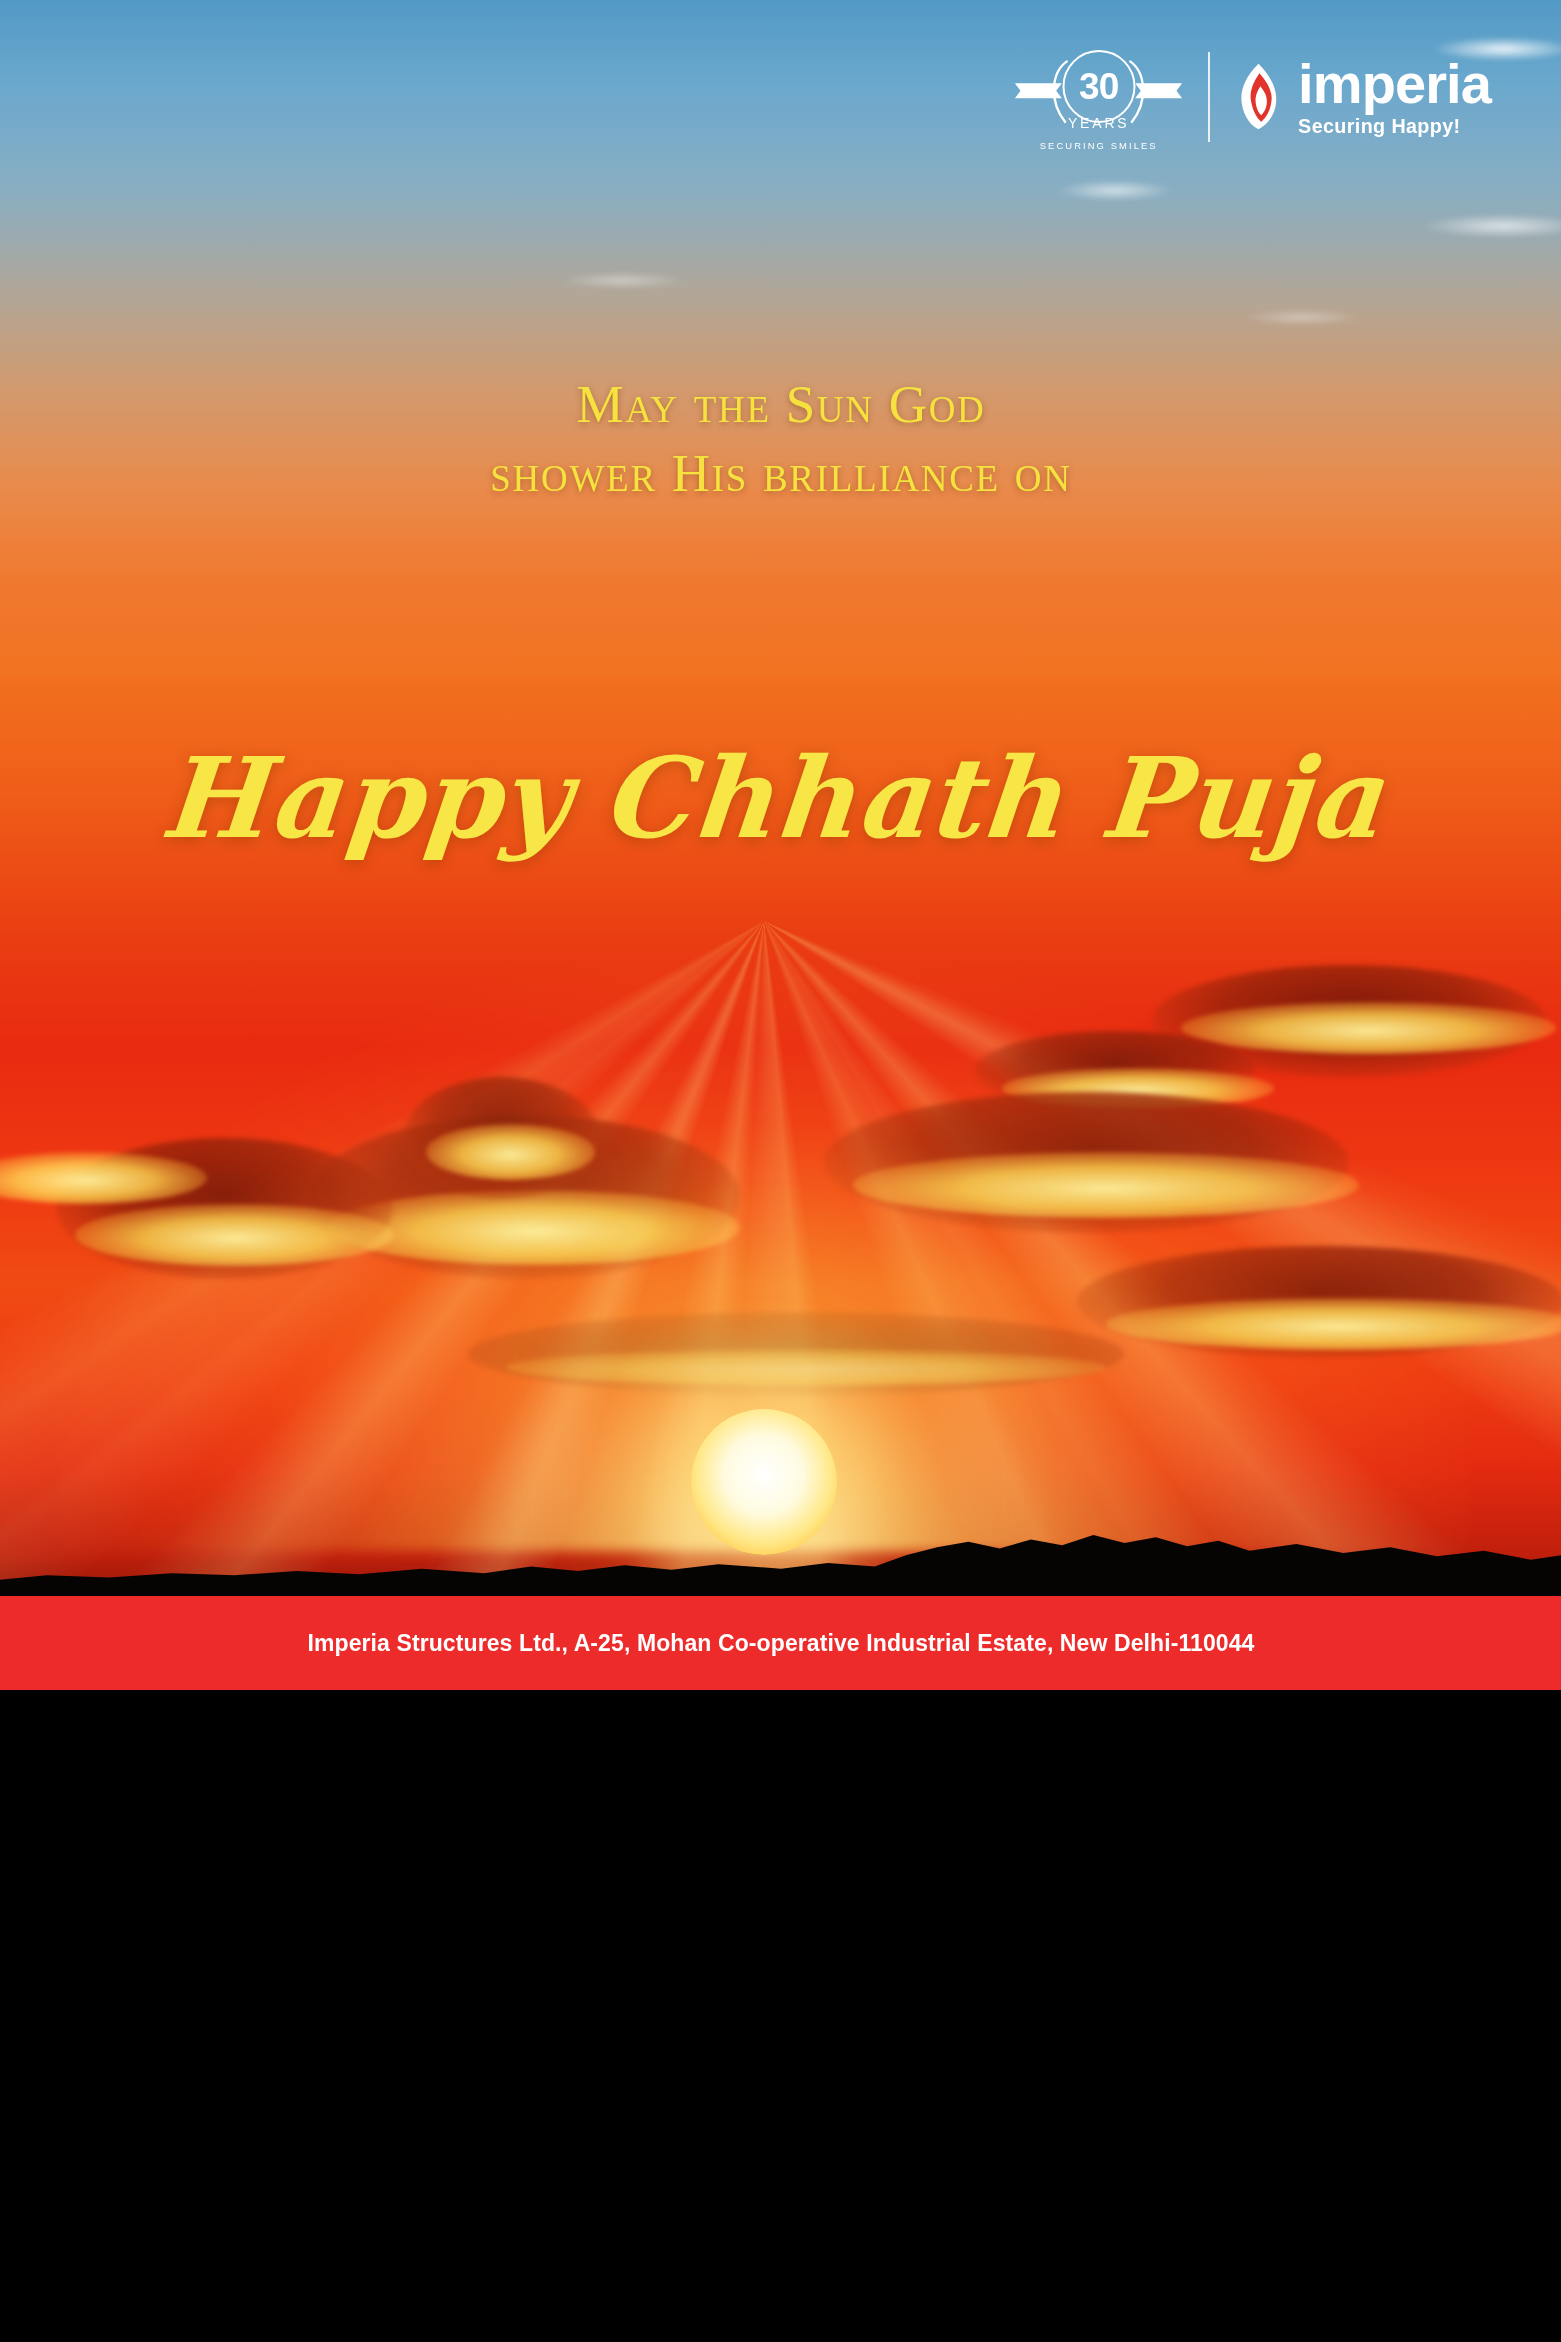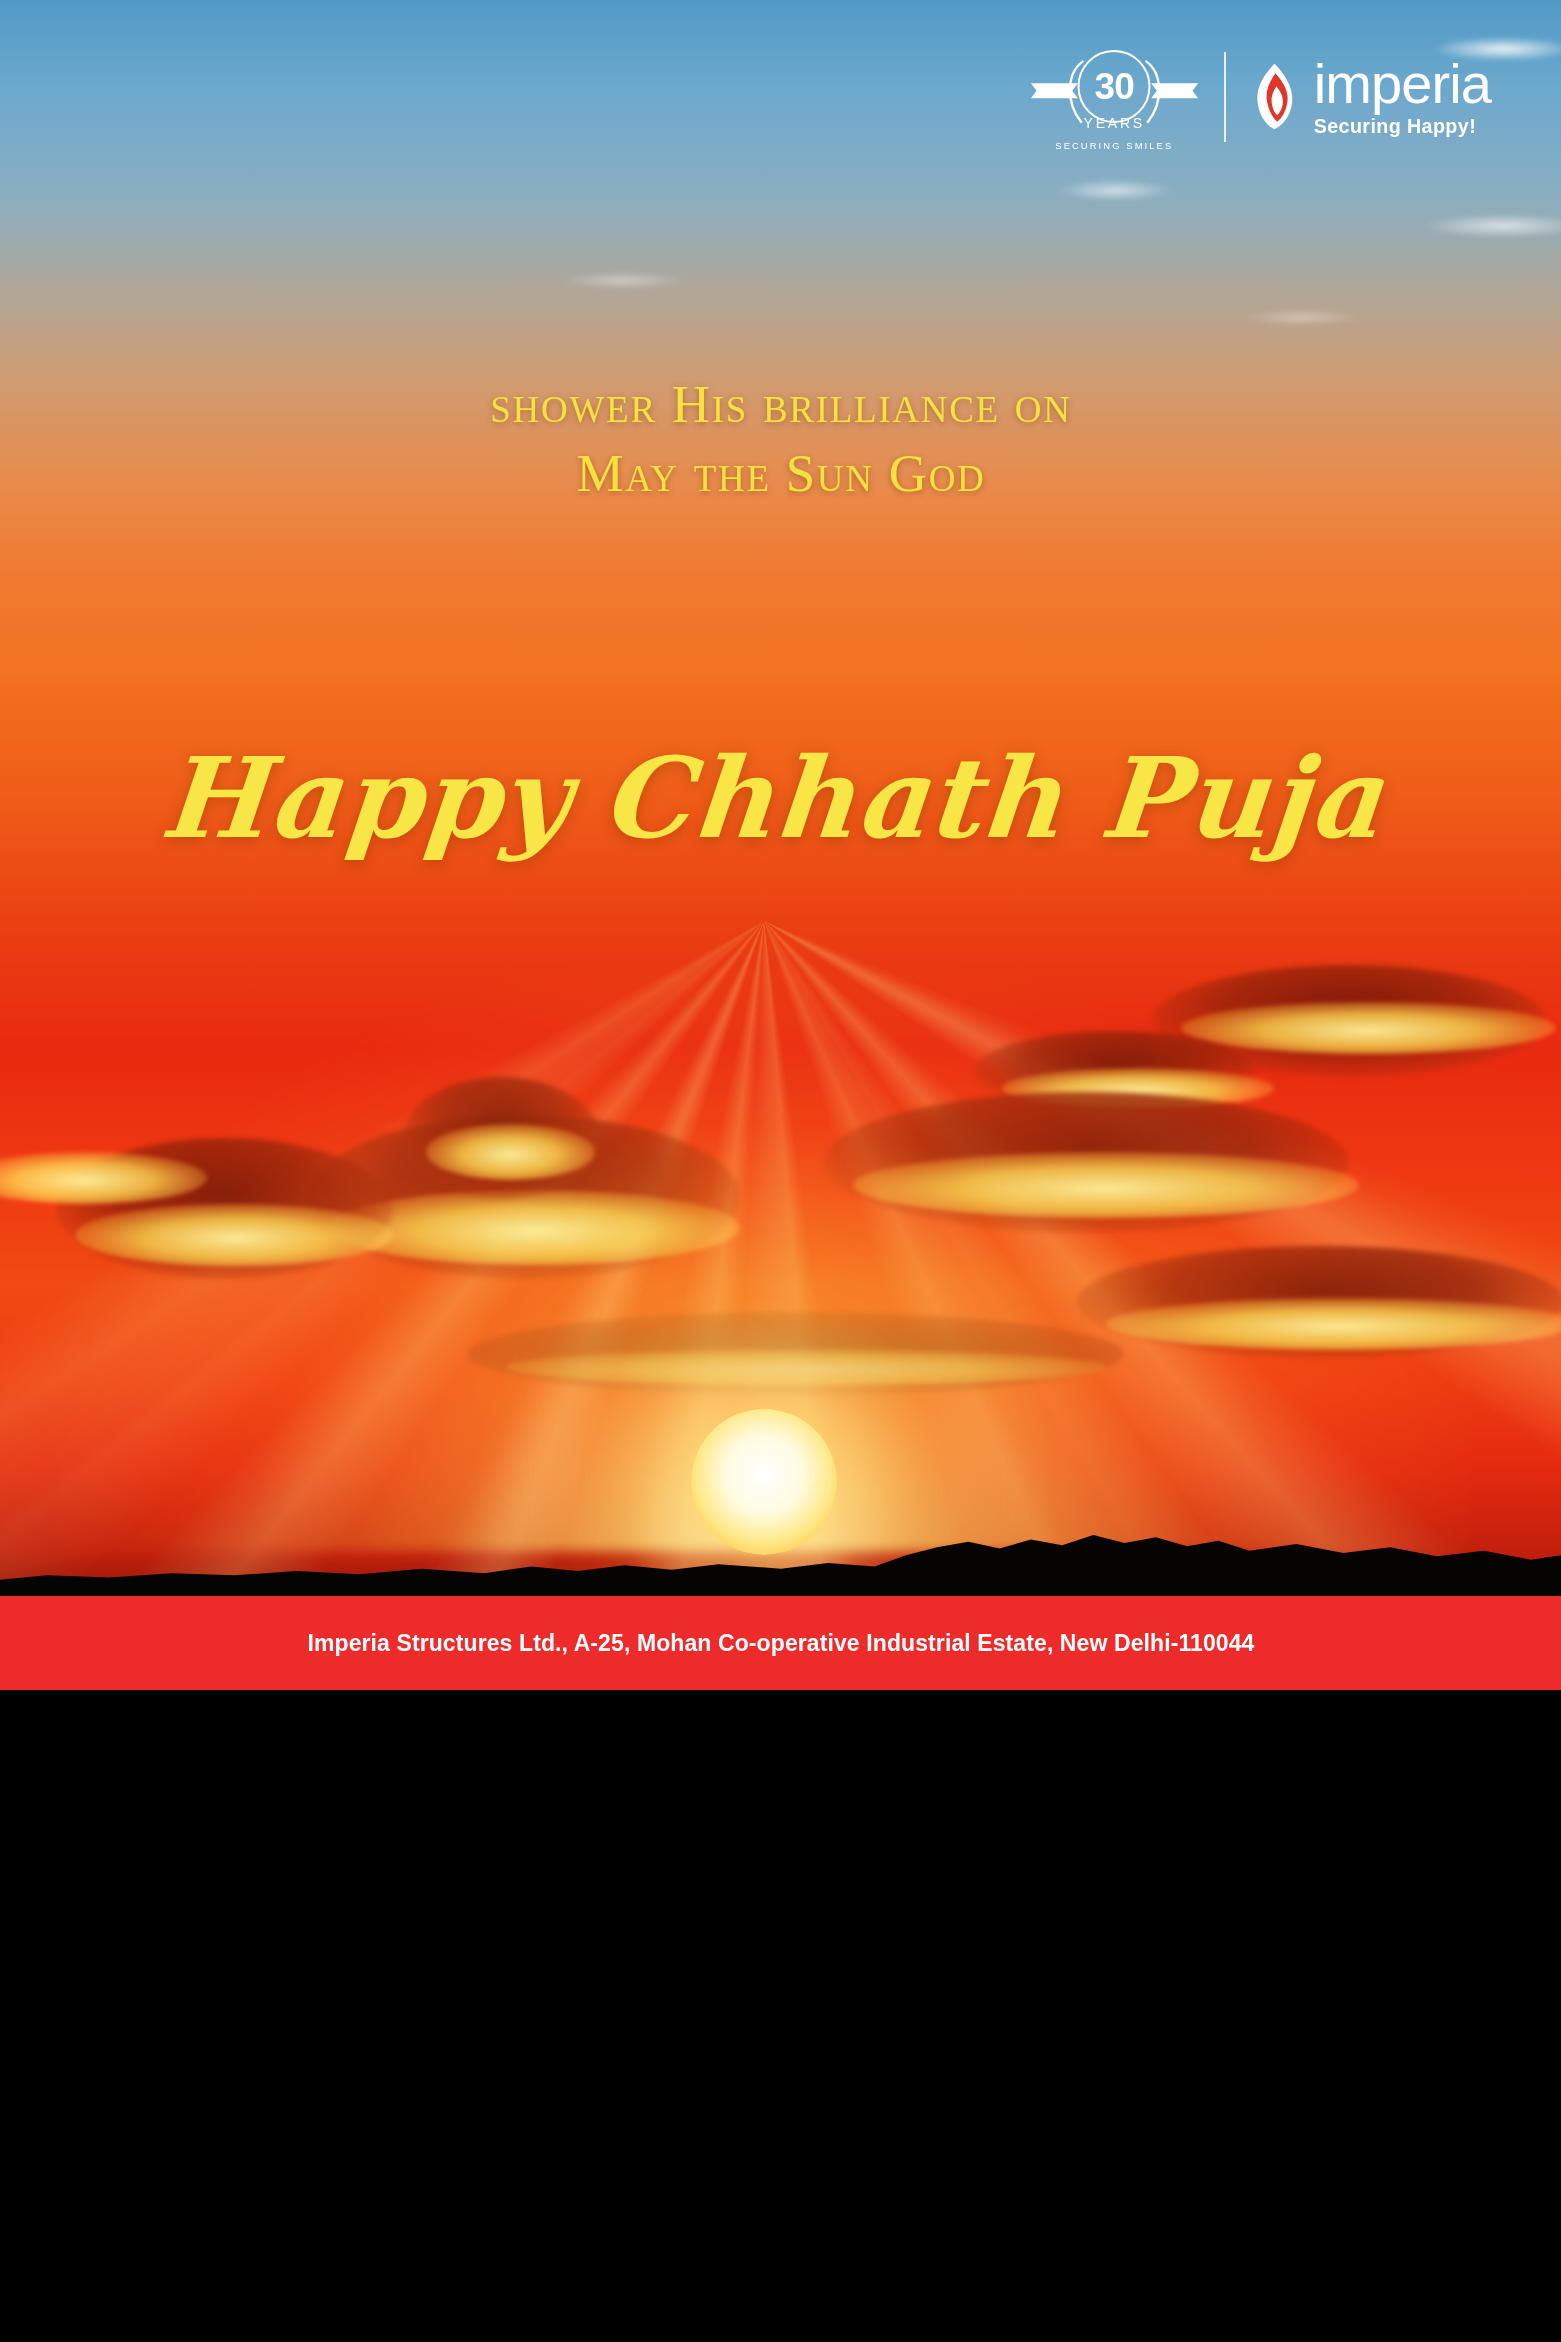--- a/index.html
+++ b/index.html
@@ -314,21 +314,21 @@
   }
   .imperia-text {
     display: flex;
     flex-direction: column;
     align-items: flex-start;
     line-height: 1;
   }
   .imperia-name {
     font-family: "Liberation Sans", sans-serif;
     font-size: 56px;
-    font-weight: 400;
+    font-weight: 700;
     color: #ffffff;
     letter-spacing: -0.9px;
   }
   .imperia-tag {
     font-family: "Liberation Sans", sans-serif;
     font-size: 19.7px;
     font-weight: 700;
     color: #ffffff;
     letter-spacing: 0.4px;
     margin-top: 5.6px;
@@ -462,22 +462,22 @@
         </svg>
       </div>
       <div class="imperia-text">
         <span class="imperia-name">imperia</span>
         <span class="imperia-tag">Securing Happy!</span>
       </div>
     </div>
   </div>
 
   <div class="headline">
+    <span class="ln">May the Sun God</span>
     <span class="ln">shower His brilliance on</span>
-    <span class="ln">May the Sun God</span>
   </div>
 
   <div class="script">Happy Chhath Puja</div>
 
   <div class="footer">
     <div class="footer-line">Imperia Structures Ltd., A-25, Mohan Co-operative Industrial Estate, New Delhi-110044</div>
   </div>
 
 </div>
 

